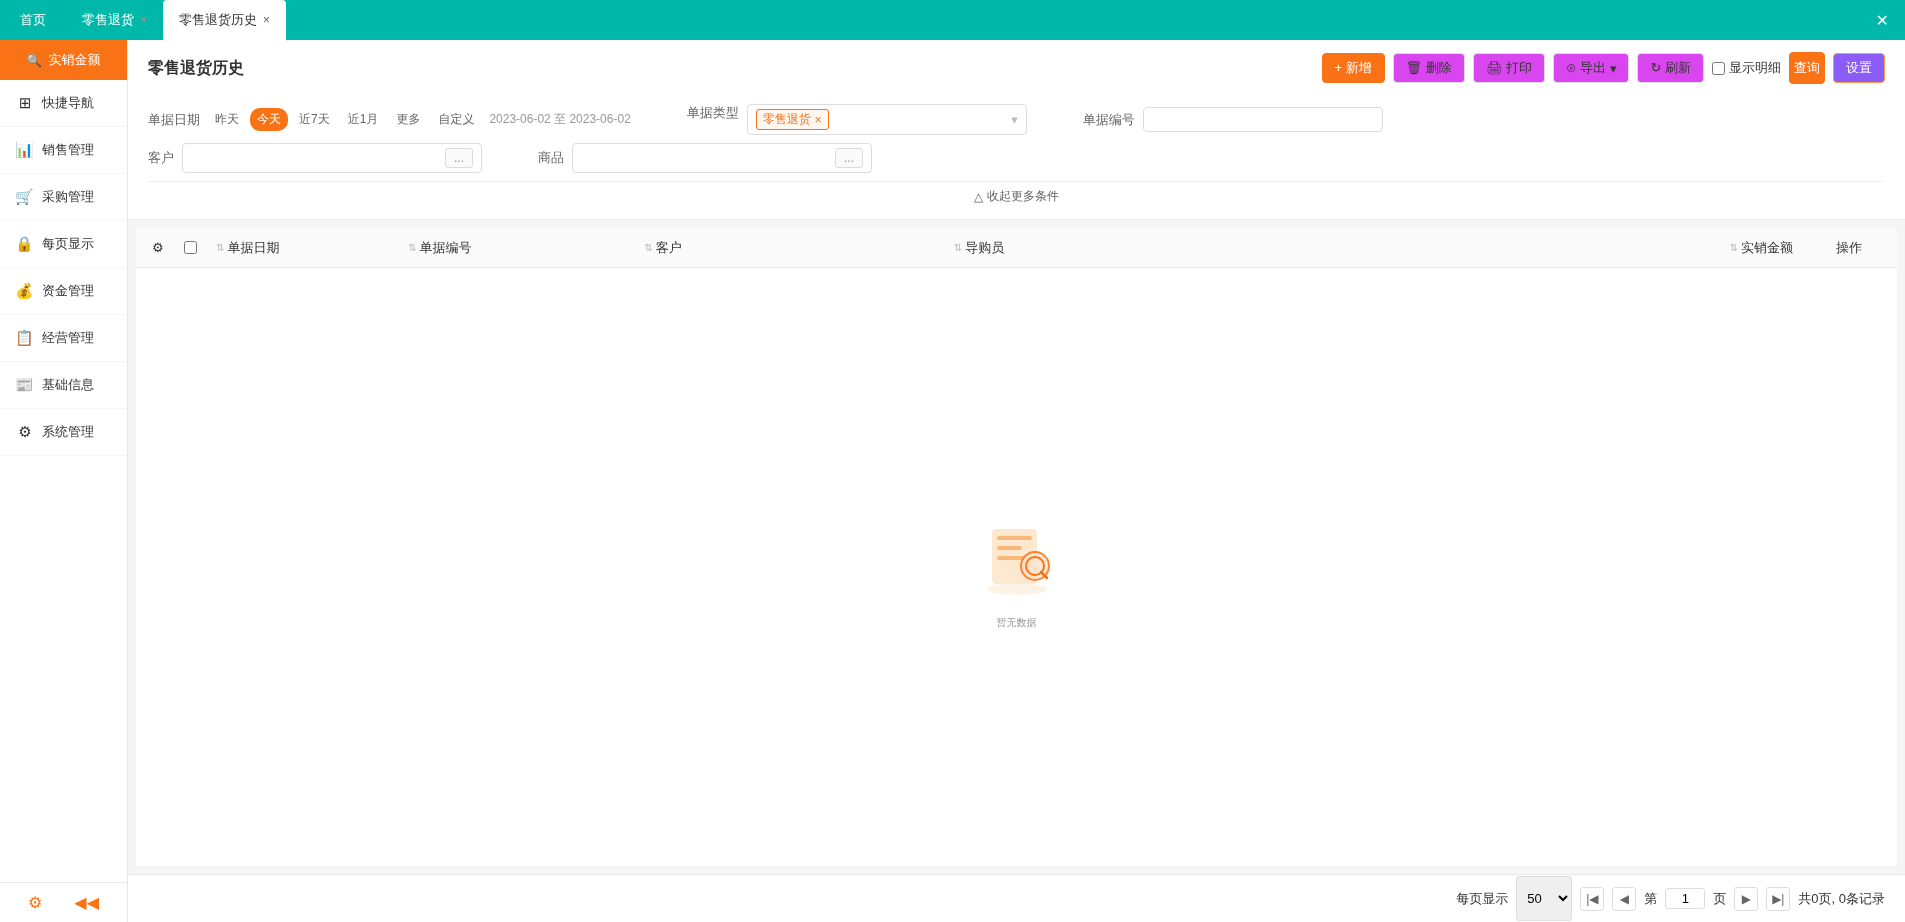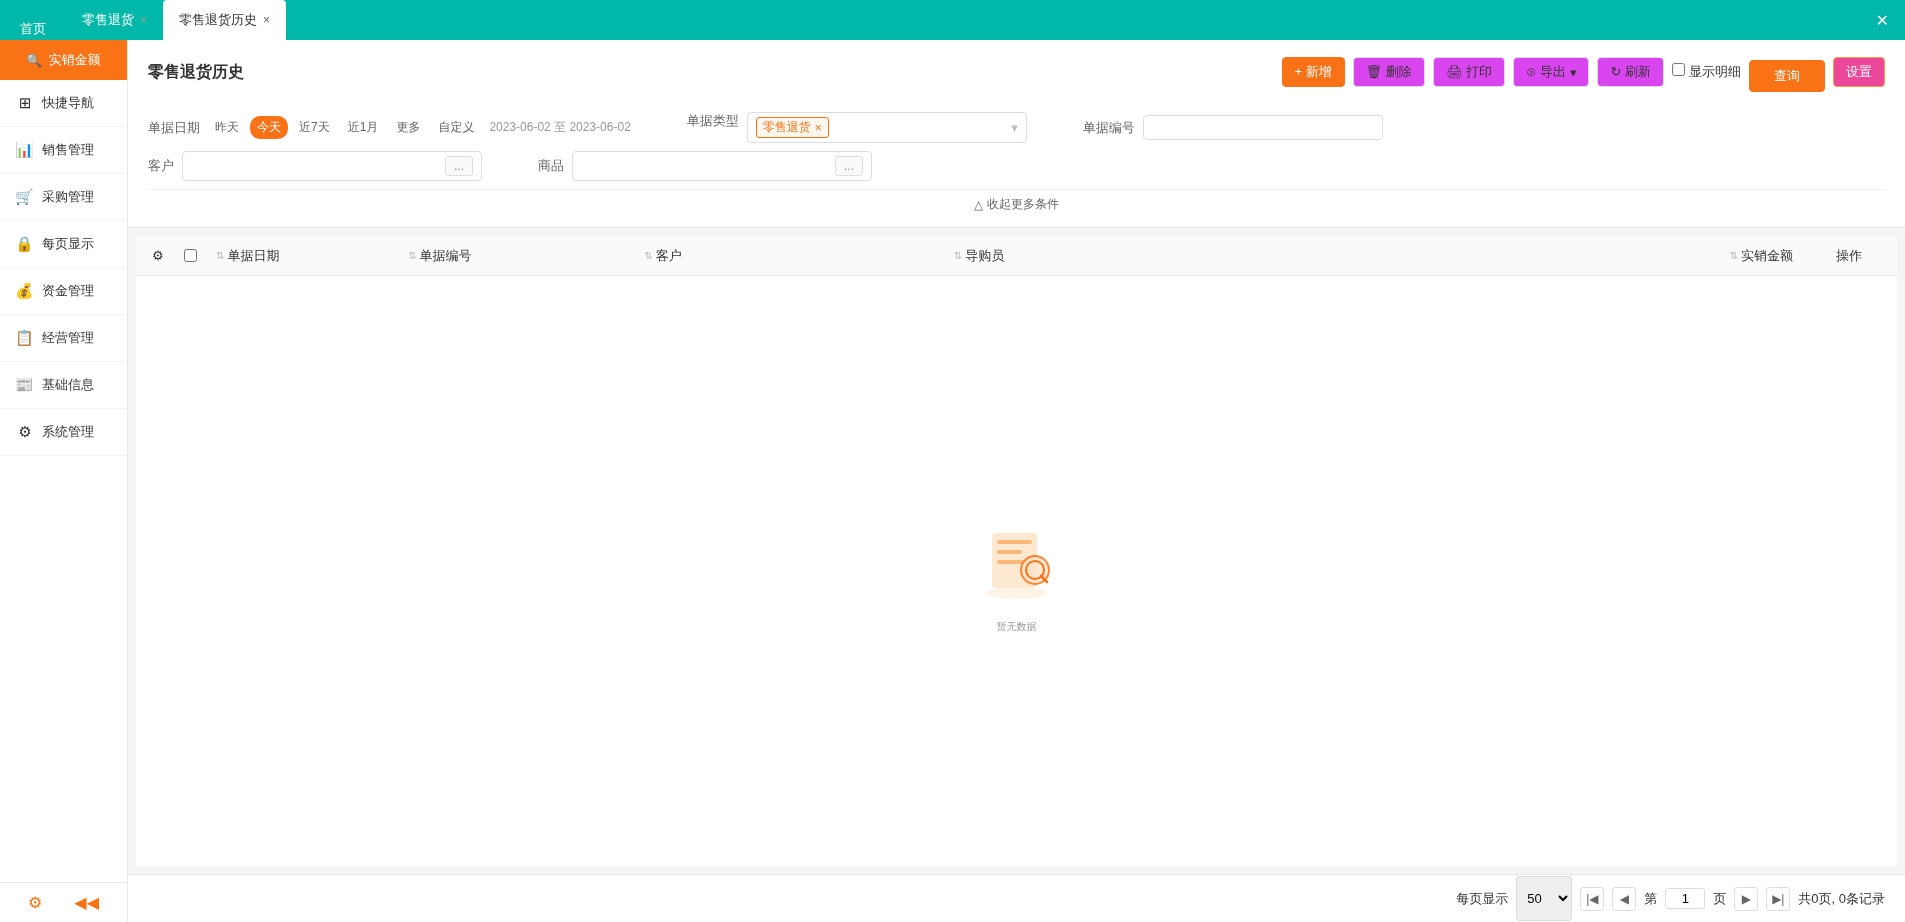--- a/index.html
+++ b/index.html
@@ -34,21 +34,21 @@
       background: #fff;
       color: #333;
       border-radius: 4px 4px 0 0;
     }
     .top-bar .tab .close-x {
       font-size: 12px;
       color: #999;
       cursor: pointer;
     }
     .top-bar .tab.active .close-x { color: #666; }
-    .top-bar .tab:first-child { padding: 4px 20px; margin-top: 9px; }
+    .top-bar .tab:first-child { padding: 4px 20px; }
     .top-bar-right {
       color: #fff;
       padding: 0 16px;
       font-size: 16px;
       cursor: pointer;
     }
 
     
     .main-layout {
       display: flex;
@@ -156,34 +156,33 @@
       background: #d946ef;
       color: #333;
       white-space: nowrap;
     }
     .btn-primary {
       background: #f97316;
       color: #fff;
       border-color: #f97316;
     }
     .btn-setting {
-      background: #ec4899;
+      background: #8b5cf6;
       color: #fff;
       border-color: #ff9c4a;
     }
     .btn-query {
       background: #f97316;
       color: #fff;
       border-color: #f97316;
-      padding: 6px 24px;
-      margin-top: 8px;
+      padding: 6px 4px;
     }
     .checkbox-show {
       display: flex;
-      align-items: flex-start;
+      align-items: center;
       gap: 4px;
       font-size: 13px;
       color: #333;
     }
 
     
     .filter-area {
       padding: 8px 0;
     }
     .filter-row {

